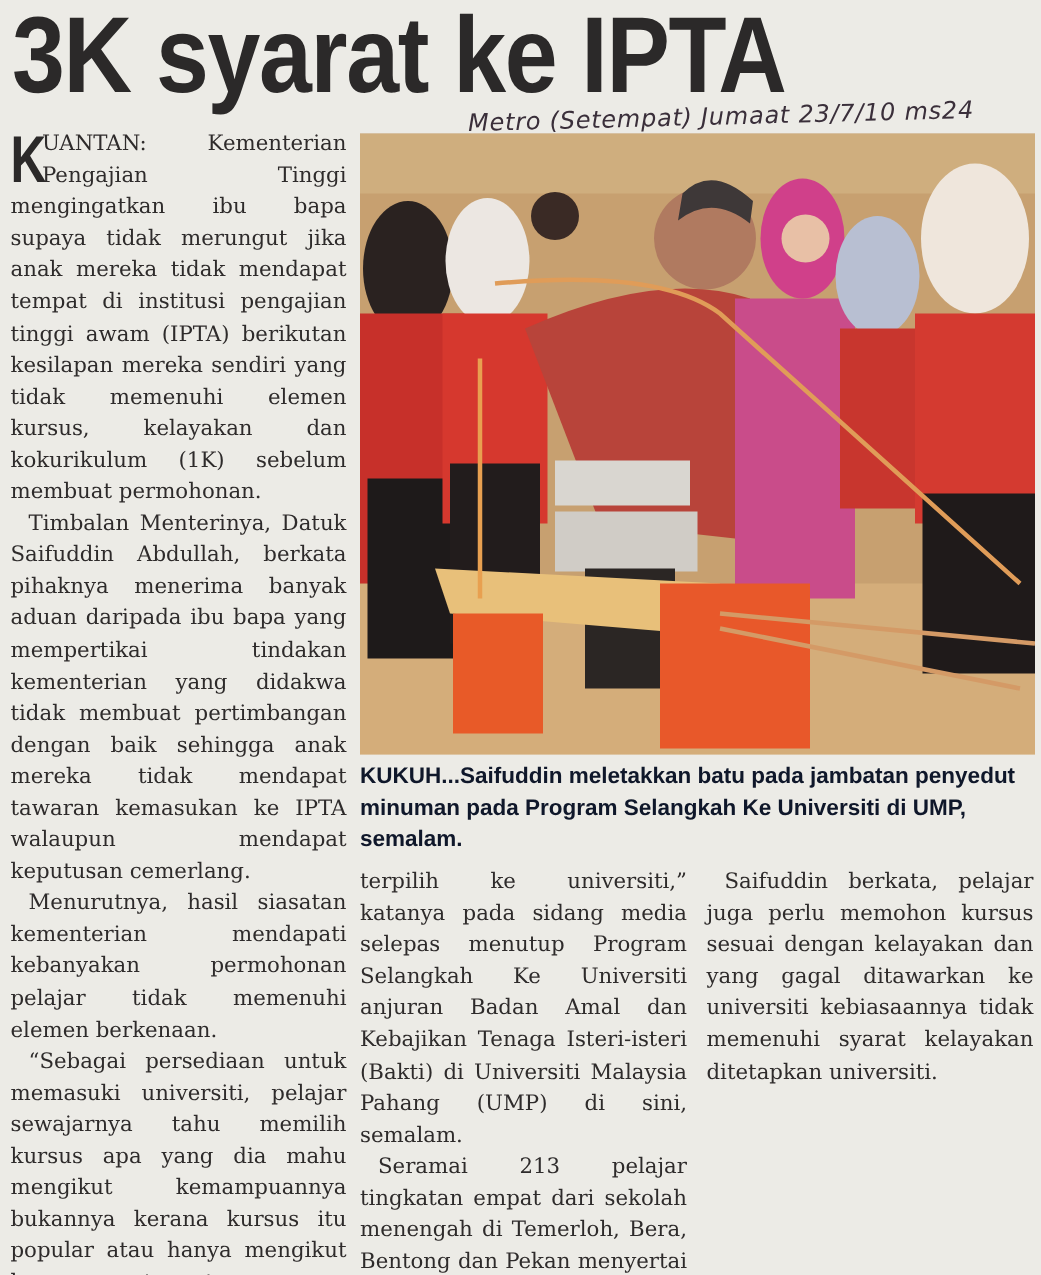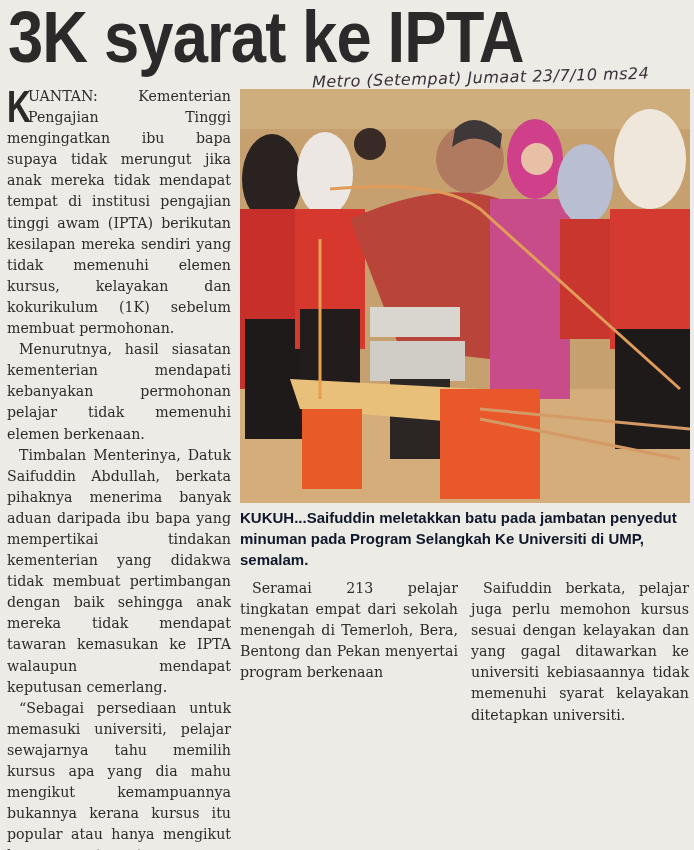--- a/index.html
+++ b/index.html
@@ -49,22 +49,22 @@
   }
 </style>
 </head>
 <body>
 
 <div class="headline">3K syarat ke IPTA</div>
 <div class="handwriting">Metro (Setempat) Jumaat 23/7/10 ms24</div>
 
 <div class="col col1">
   <p class="first"><span class="dropcap">K</span><span>UANTAN: Kementerian Pengajian Tinggi mengingatkan ibu bapa supaya tidak merungut jika anak mereka tidak mendapat tempat di institusi pengajian tinggi awam (IPTA) berikutan kesilapan mereka sendiri yang tidak memenuhi elemen kursus, kelayakan dan kokurikulum (1K) sebelum membuat permohonan.</span></p>
+  <p>Timbalan Menterinya, Datuk Saifuddin Abdullah, berkata pihaknya menerima banyak aduan daripada ibu bapa yang mempertikai tindakan kementerian yang didakwa tidak membuat pertimbangan dengan baik sehingga anak mereka tidak mendapat tawaran kemasukan ke IPTA walaupun mendapat keputusan cemerlang.</p>
   <p>Menurutnya, hasil siasatan kementerian mendapati kebanyakan permohonan pelajar tidak memenuhi elemen berkenaan.</p>
-  <p>Timbalan Menterinya, Datuk Saifuddin Abdullah, berkata pihaknya menerima banyak aduan daripada ibu bapa yang mempertikai tindakan kementerian yang didakwa tidak membuat pertimbangan dengan baik sehingga anak mereka tidak mendapat tawaran kemasukan ke IPTA walaupun mendapat keputusan cemerlang.</p>
   <p>“Sebagai persediaan untuk memasuki universiti, pelajar sewajarnya tahu memilih kursus apa yang dia mahu mengikut kemampuannya bukannya kerana kursus itu popular atau hanya mengikut kawan semata-mata.</p>
 
 </div>
 
 <div class="photo">
   <svg width="450" height="414" viewBox="0 0 450 414">
     <rect x="0" y="0" width="450" height="414" fill="#c7a070"></rect>
     <rect x="0" y="0" width="450" height="40" fill="#cfae7e"></rect>
     <rect x="0" y="300" width="450" height="114" fill="#d4ad7a"></rect>
 
@@ -99,18 +99,19 @@
     <line x1="80" y1="150" x2="80" y2="310" stroke="#e8a050" stroke-width="3"></line>
     <path d="M90 100 Q200 90 240 120 L440 300" stroke="#e09c58" stroke-width="3" fill="none"></path>
     <line x1="240" y1="320" x2="450" y2="340" stroke="#d49a66" stroke-width="3"></line>
     <line x1="240" y1="330" x2="440" y2="370" stroke="#d49a66" stroke-width="3"></line>
   </svg>
 </div>
 
 <div class="caption">KUKUH...Saifuddin meletakkan batu pada jambatan penyedut minuman pada Program Selangkah Ke Universiti di UMP, semalam.</div>
 
 <div class="col col2">
+  <p class="first">terpilih ke universiti,” katanya pada sidang media selepas menutup Program Selangkah Ke Universiti anjuran Badan Amal dan Kebajikan Tenaga Isteri-isteri (Bakti) di Universiti Malaysia Pahang (UMP) di sini, semalam.</p>
   <p>Seramai 213 pelajar tingkatan empat dari sekolah menengah di Temerloh, Bera, Bentong dan Pekan menyertai program berkenaan</p>
 </div>
 
 <div class="col col3">
   <p>Saifuddin berkata, pelajar juga perlu memohon kursus sesuai dengan kelayakan dan yang gagal ditawarkan ke universiti kebiasaannya tidak memenuhi syarat kelayakan ditetapkan universiti.</p>
 </div>
 
 </body></html>

